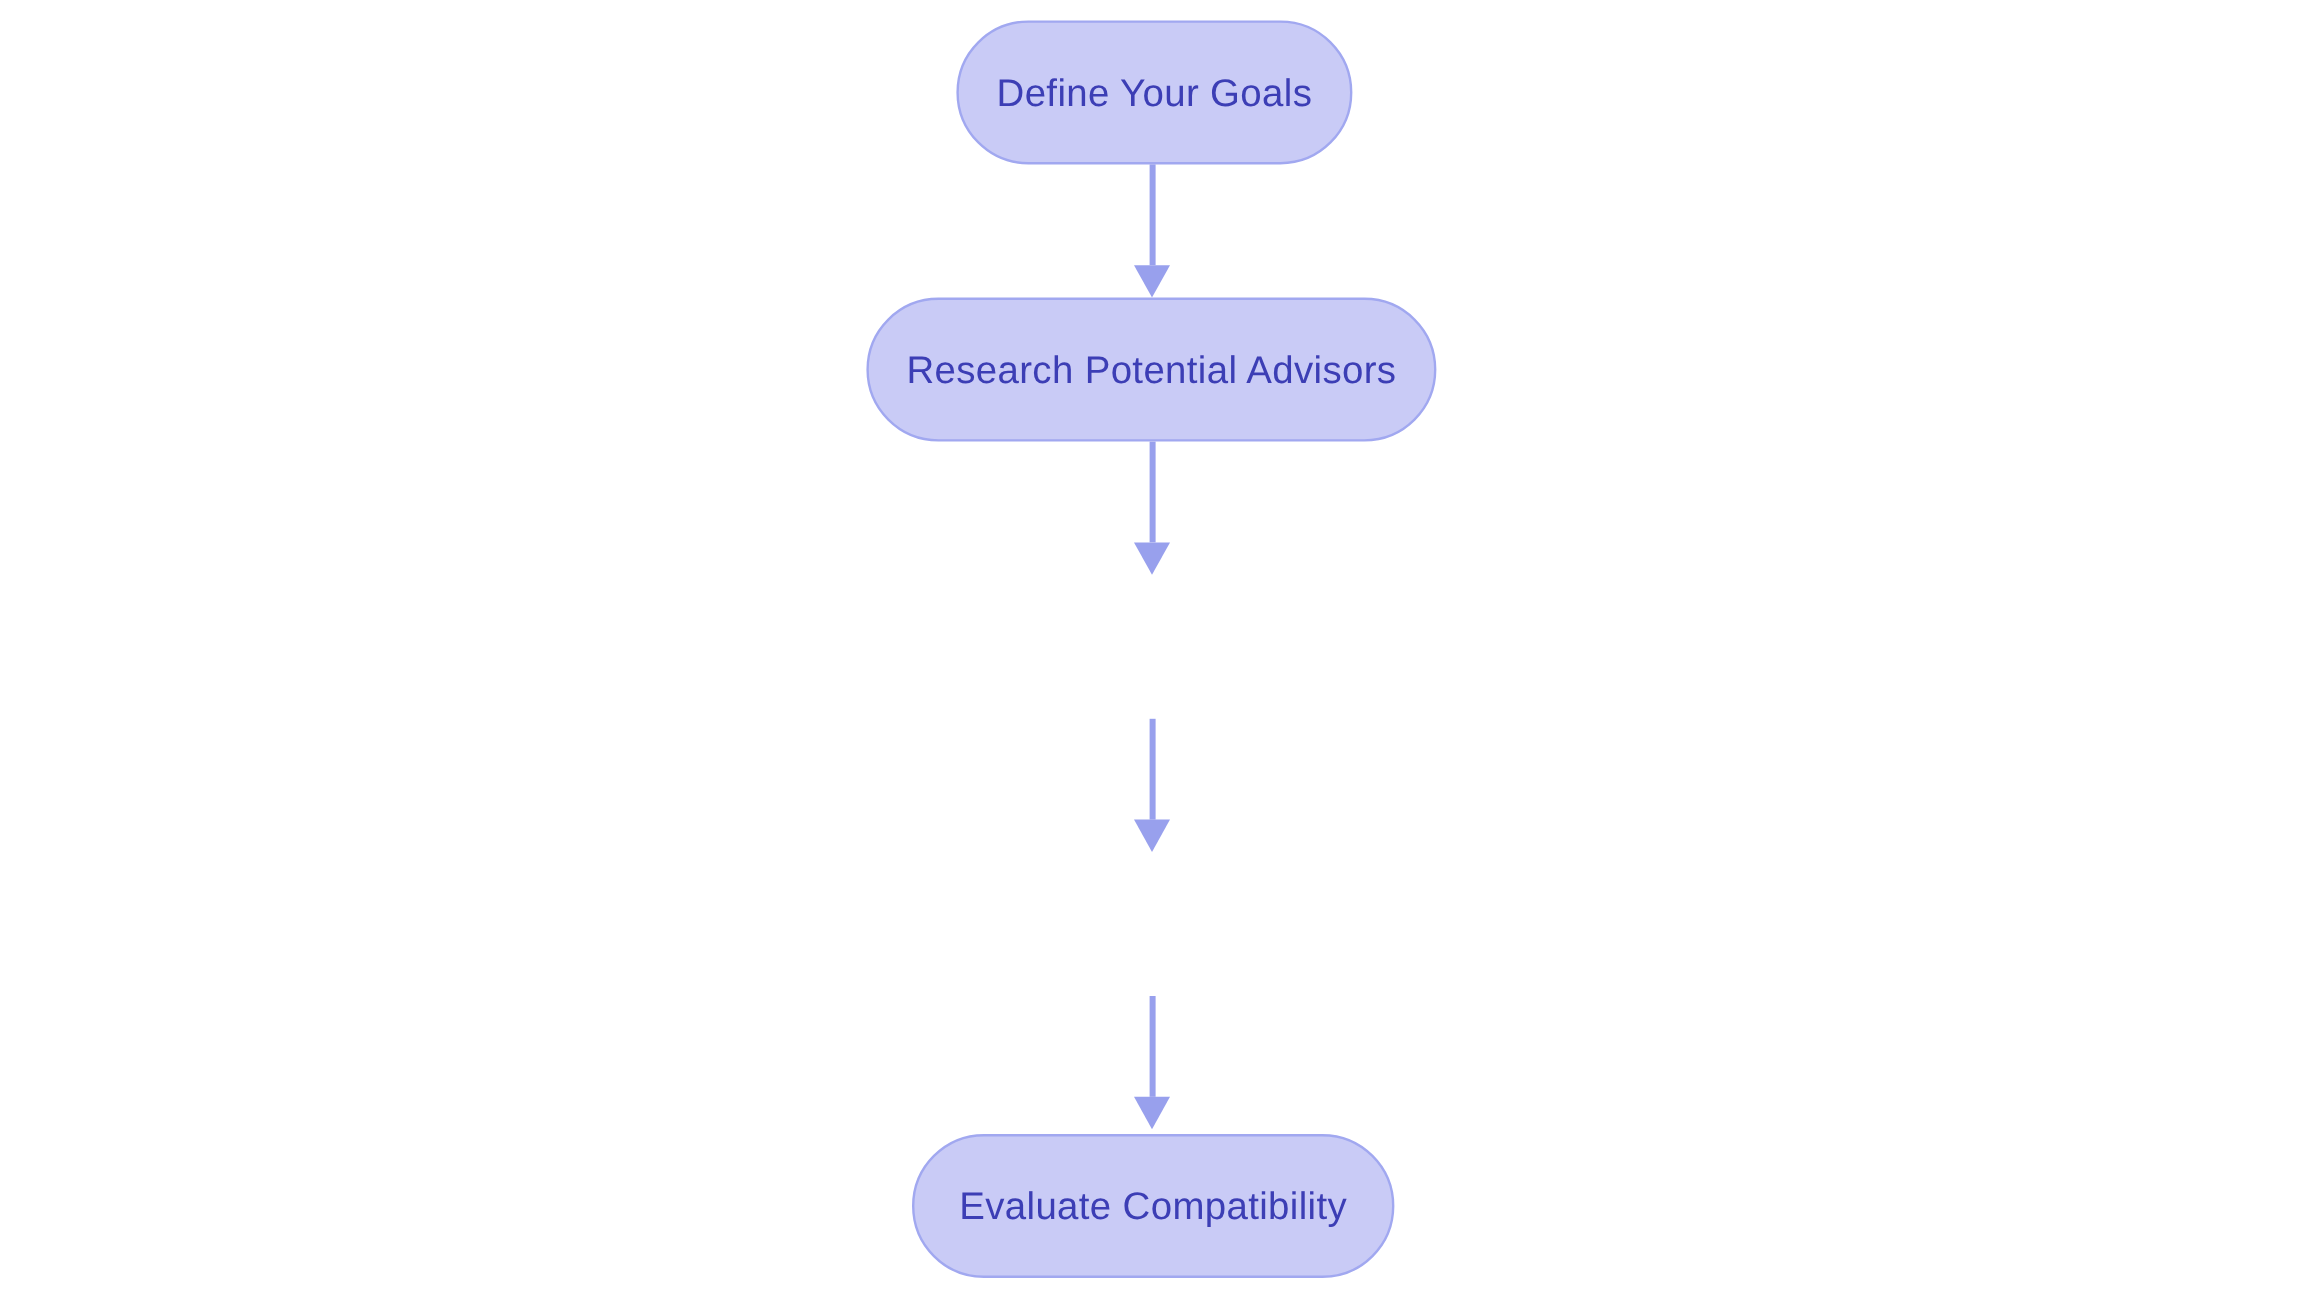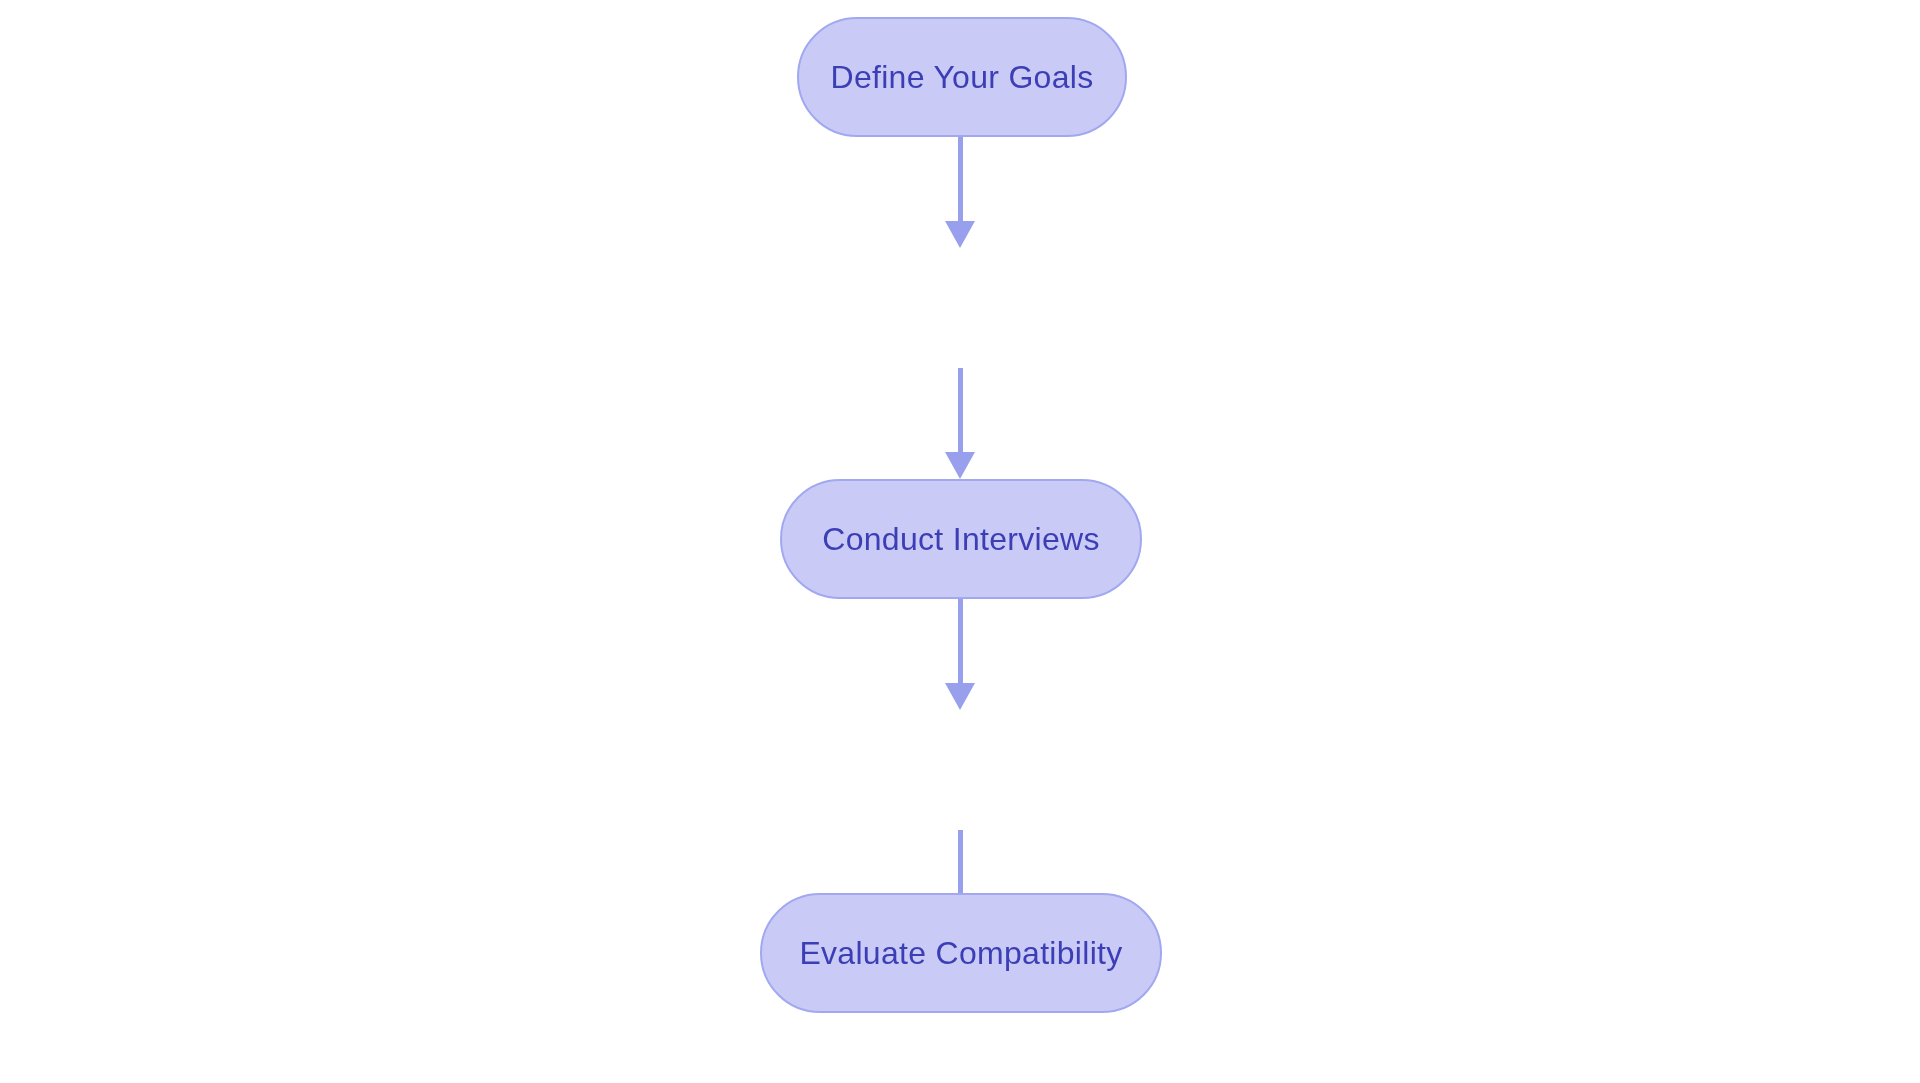--- a/index.html
+++ b/index.html
@@ -31,21 +31,21 @@
     color: var(--node-text);
     font-size: 32px;
     font-weight: 400;
     letter-spacing: 0.3px;
     white-space: nowrap;
   }
   .n1 { left: 797px; top: 17px;  width: 330px; }
   .n2 { left: 722px; top: 248px; width: 475px; }
   .n3 { left: 780px; top: 479px; width: 362px; }
   .n4 { left: 762px; top: 710px; width: 398px; }
-  .n5 { left: 760px; top: 893px; width: 402px; justify-content: center; }
+  .n5 { left: 760px; top: 945px; width: 402px; justify-content: center; }
   .connector {
     position: absolute;
     left: 945px;
     width: 30px;
     height: 111px;
   }
   .a1 { top: 137px; }
   .a2 { top: 368px; }
   .a3 { top: 599px; }
   .a4 { top: 830px; }
@@ -75,29 +75,29 @@
 
   <div class="node n1">
     <span>Define Your Goals</span>
   </div>
 
   <div class="connector a1">
     <div class="stem"></div>
     <div class="head"></div>
   </div>
 
+  <div class="node n2">
+    <span>Research Potential Advisors</span>
+  </div>
 
   <div class="connector a2">
     <div class="stem"></div>
     <div class="head"></div>
   </div>
 
-  <div class="node n3">
-    <span>Conduct Interviews</span>
-  </div>
 
   <div class="connector a3">
     <div class="stem"></div>
     <div class="head"></div>
   </div>
 
 
   <div class="connector a4">
     <div class="stem"></div>
     <div class="head"></div>

